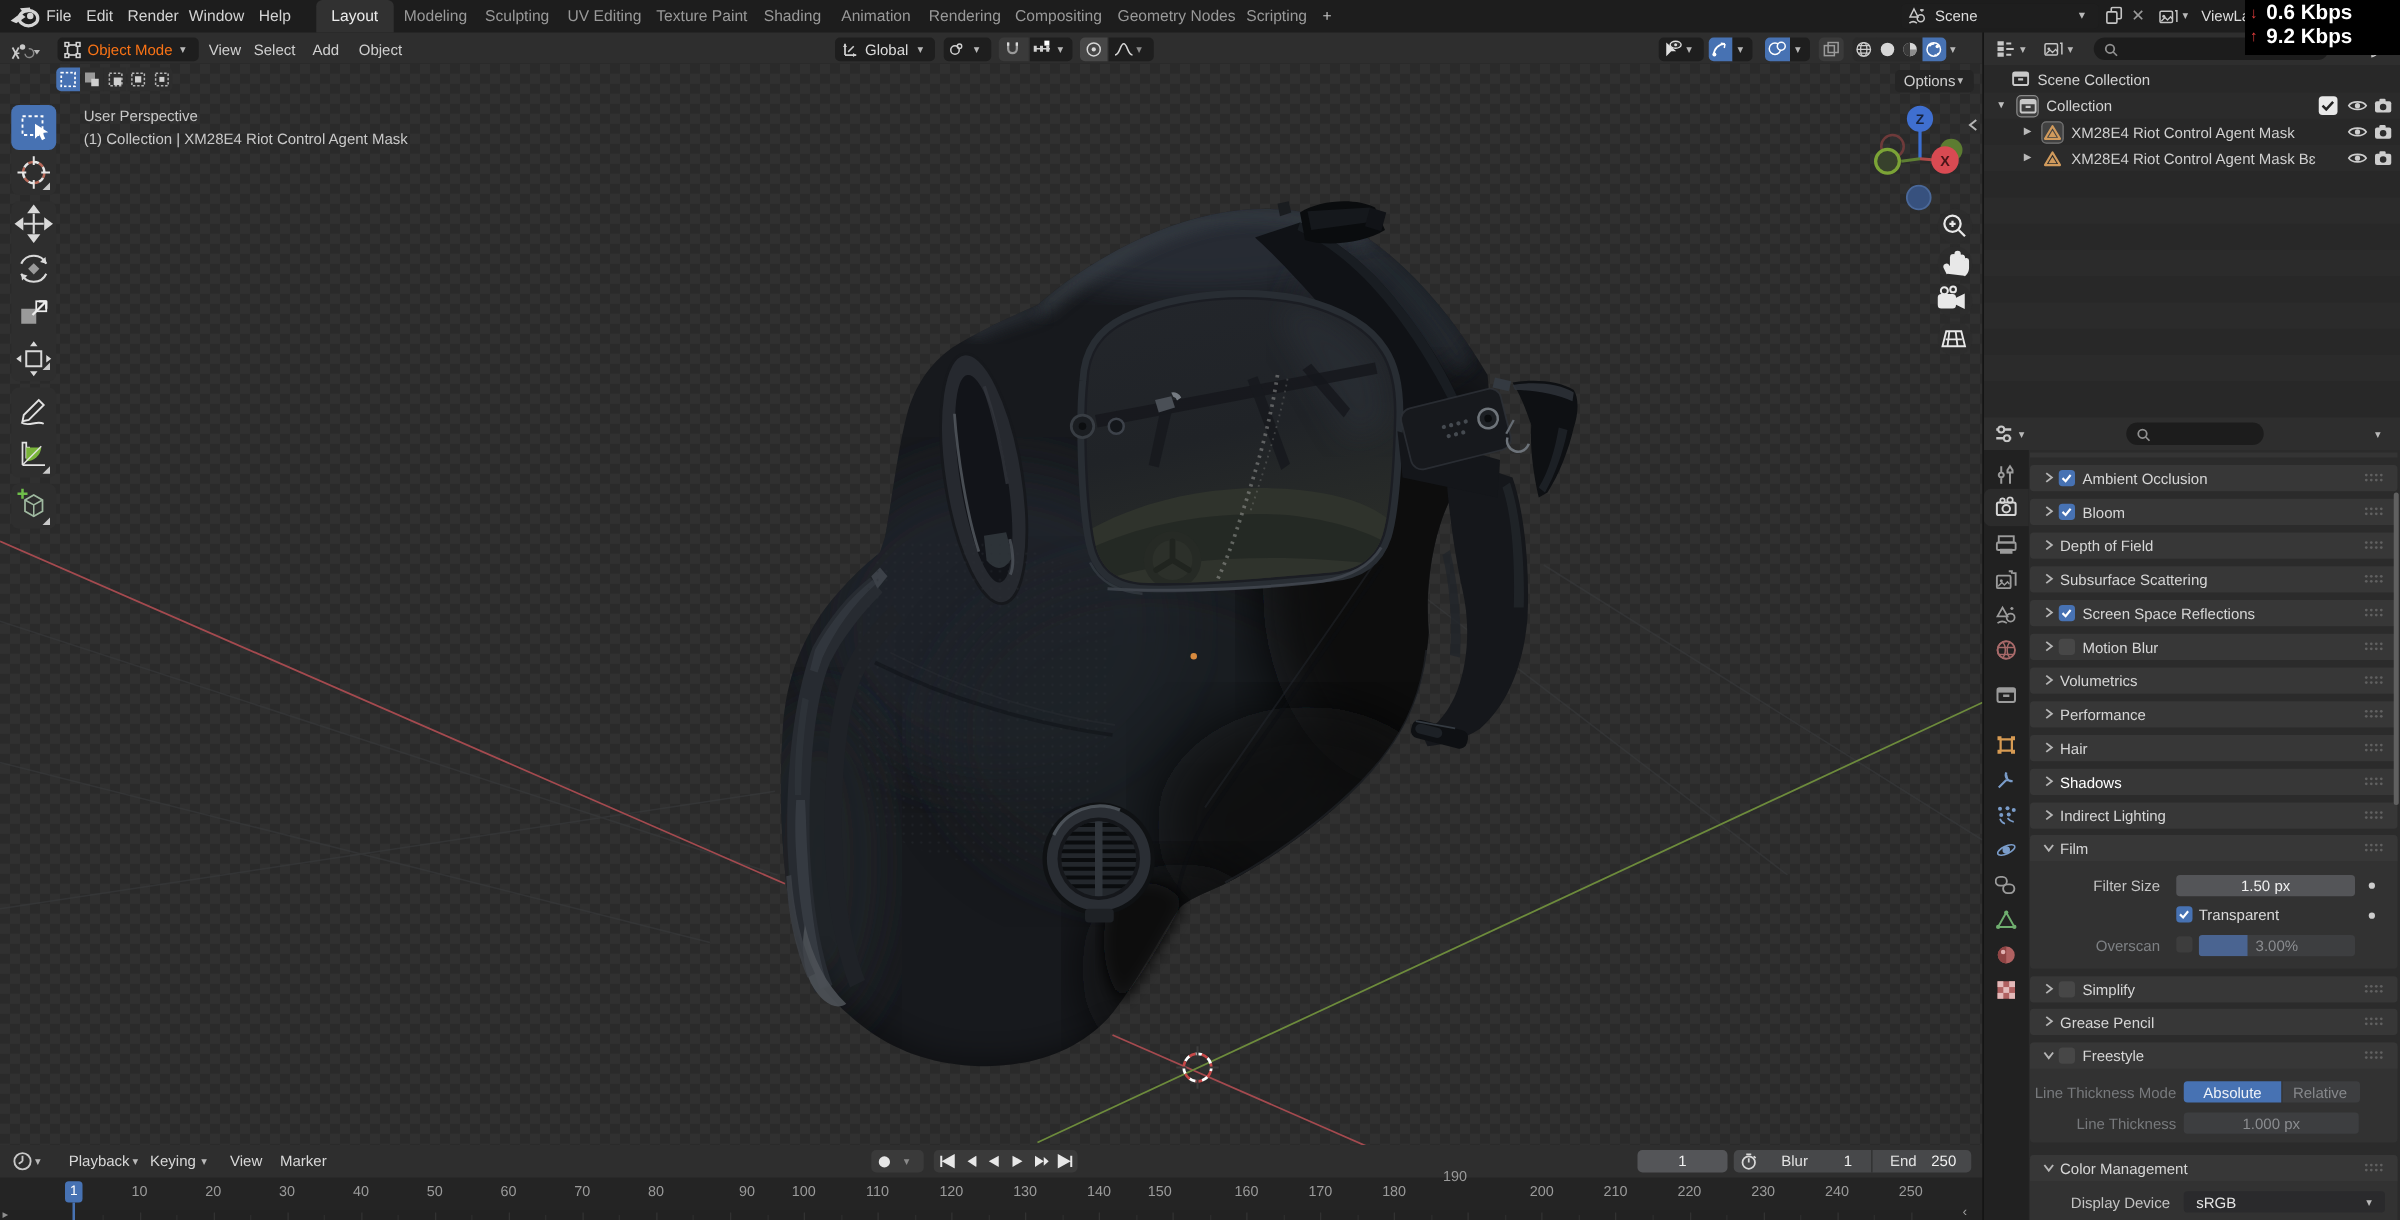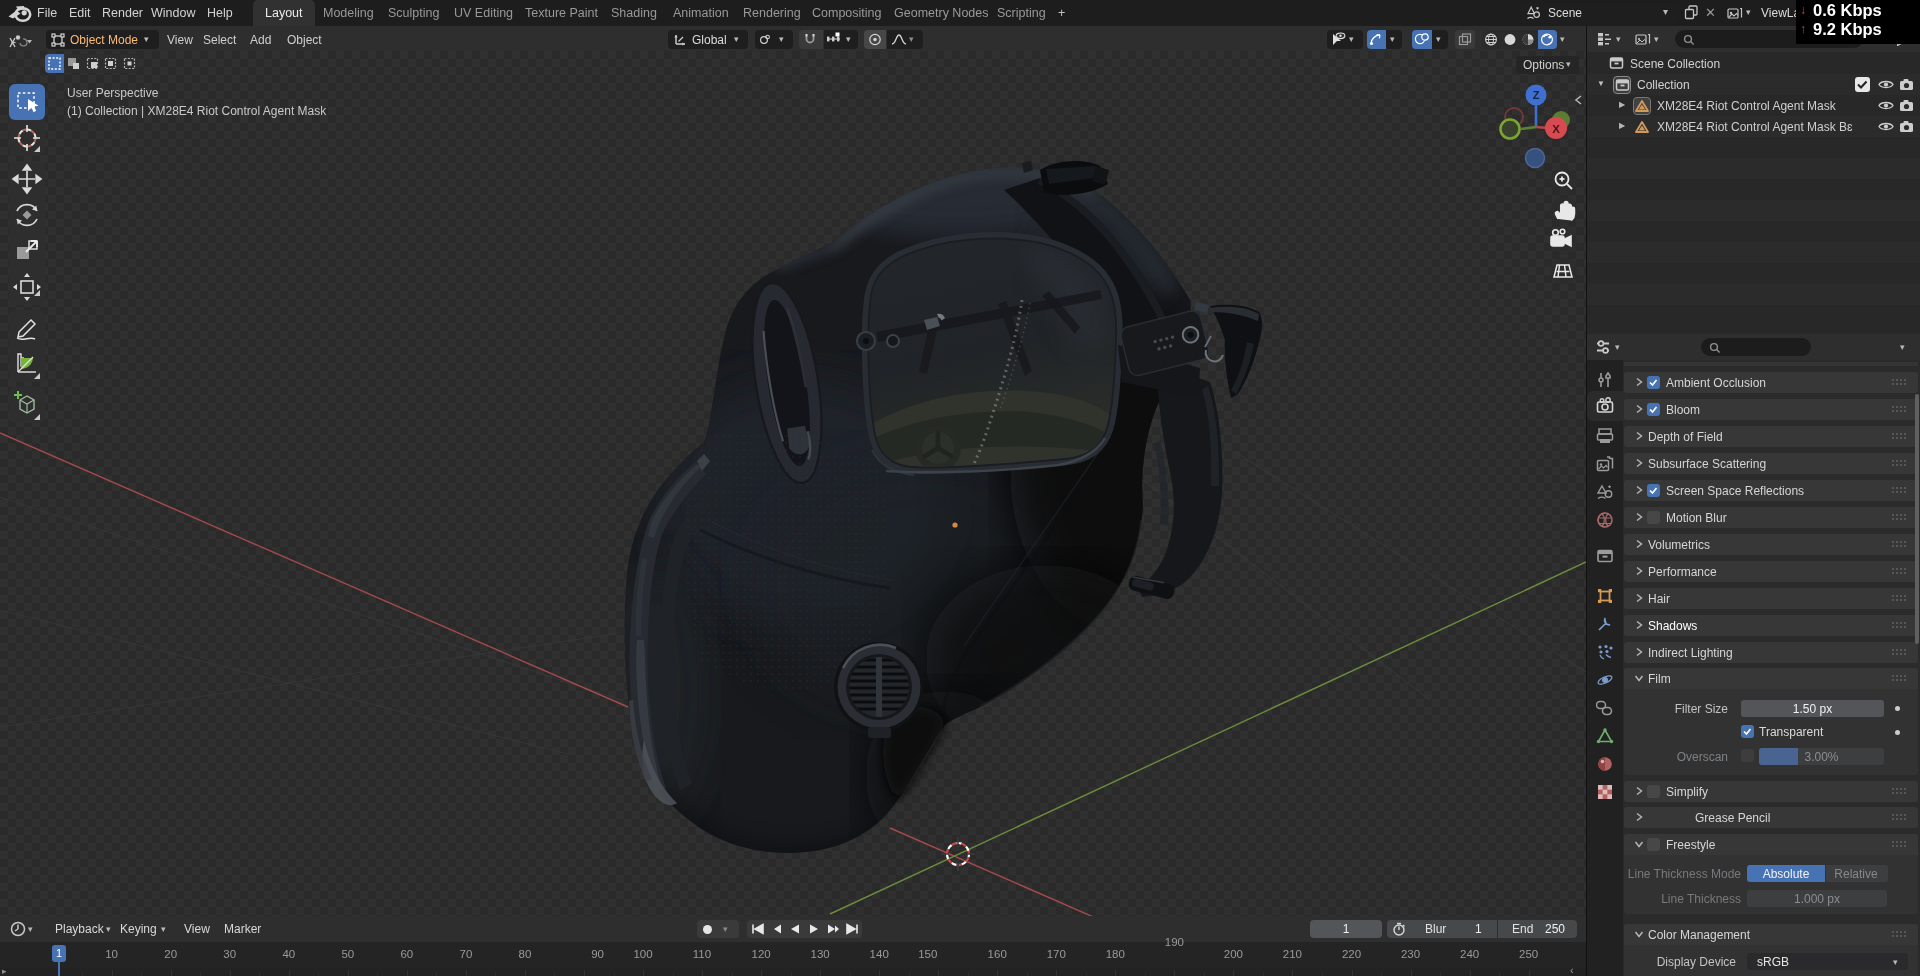--- a/index.html
+++ b/index.html
@@ -462,21 +462,21 @@
       <path d="M19,6 l5,0 -2.5,3.5 Z" fill="#b9b9b9"></path>
     </svg>
     <div class="abs field" style="left:46px; top:4px; width:113px; height:19px;"></div>
     <svg class="abs" style="left:51px; top:6.5px;" width="14" height="14" viewBox="0 0 14 14">
       <rect x="3" y="3" width="8" height="8" fill="none" stroke="#d5d5d5" stroke-width="1.3"></rect>
       <rect x="1" y="1" width="3" height="3" fill="#1e1e1e" stroke="#d5d5d5" stroke-width="1.2"></rect>
       <rect x="10" y="1" width="3" height="3" fill="#1e1e1e" stroke="#d5d5d5" stroke-width="1.2"></rect>
       <rect x="1" y="10" width="3" height="3" fill="#1e1e1e" stroke="#d5d5d5" stroke-width="1.2"></rect>
       <rect x="10" y="10" width="3" height="3" fill="#1e1e1e" stroke="#d5d5d5" stroke-width="1.2"></rect>
     </svg>
-    <span class="abs" style="left:70px; top:7px; color:#fdba74; font-size:12px;">Object Mode</span>
+    <span class="abs" style="left:70px; top:7px; color:#f97316; font-size:12px;">Object Mode</span>
     <span class="abs chev" style="left:144px; top:8px; font-size:9px;">▾</span>
     <span class="abs txt" style="left:167px; top:7px;">View</span>
     <span class="abs txt" style="left:203px; top:7px;">Select</span>
     <span class="abs txt" style="left:250px; top:7px;">Add</span>
     <span class="abs txt" style="left:287px; top:7px;">Object</span>
     <div class="abs field" style="left:668px; top:4px; width:80px; height:19px;"></div>
     <svg class="abs" style="left:674px; top:6.5px;" width="13" height="13" viewBox="0 0 13 13">
       <path d="M2,11 L2,2 M2,11 L11,11" stroke="#cfcfcf" stroke-width="1.4"></path>
       <path d="M2,2 l-1.6,2.6 3.2,0 Z M11,11 l-2.6,-1.6 0,3.2 Z" fill="#cfcfcf"></path>
       <path d="M4.5,8.5 L9,4" stroke="#cfcfcf" stroke-width="1.2"></path>
@@ -649,21 +649,21 @@
       <span class="abs" style="left:564.0px; top:32px; width:40px; text-align:right; color:#9a9a9a; font-size:11.5px;">90</span>
       <span class="abs" style="left:623.0px; top:32px; width:40px; text-align:center; color:#9a9a9a; font-size:11.5px;">100</span>
       <span class="abs" style="left:682.0px; top:32px; width:40px; text-align:center; color:#9a9a9a; font-size:11.5px;">110</span>
       <span class="abs" style="left:741.1px; top:32px; width:40px; text-align:center; color:#9a9a9a; font-size:11.5px;">120</span>
       <span class="abs" style="left:800.1px; top:32px; width:40px; text-align:center; color:#9a9a9a; font-size:11.5px;">130</span>
       <span class="abs" style="left:859.2px; top:32px; width:40px; text-align:center; color:#9a9a9a; font-size:11.5px;">140</span>
       <span class="abs" style="left:918.2px; top:32px; width:40px; text-align:left; color:#9a9a9a; font-size:11.5px;">150</span>
       <span class="abs" style="left:977.2px; top:32px; width:40px; text-align:center; color:#9a9a9a; font-size:11.5px;">160</span>
       <span class="abs" style="left:1036.3px; top:32px; width:40px; text-align:center; color:#9a9a9a; font-size:11.5px;">170</span>
       <span class="abs" style="left:1095.3px; top:32px; width:40px; text-align:center; color:#9a9a9a; font-size:11.5px;">180</span>
-      <span class="abs" style="left:1154.4px; top:20px; width:40px; text-align:center; color:#9a9a9a; font-size:11.5px;">190</span>
+      <span class="abs" style="left:1154.4px; top:20px; width:40px; color:#9a9a9a; font-size:11.5px;">190</span>
       <span class="abs" style="left:1213.4px; top:32px; width:40px; text-align:center; color:#9a9a9a; font-size:11.5px;">200</span>
       <span class="abs" style="left:1272.4px; top:32px; width:40px; text-align:center; color:#9a9a9a; font-size:11.5px;">210</span>
       <span class="abs" style="left:1331.5px; top:32px; width:40px; text-align:center; color:#9a9a9a; font-size:11.5px;">220</span>
       <span class="abs" style="left:1390.5px; top:32px; width:40px; text-align:center; color:#9a9a9a; font-size:11.5px;">230</span>
       <span class="abs" style="left:1449.6px; top:32px; width:40px; text-align:center; color:#9a9a9a; font-size:11.5px;">240</span>
       <span class="abs" style="left:1508.6px; top:32px; width:40px; text-align:center; color:#9a9a9a; font-size:11.5px;">250</span>
       <div class="abs" style="left:111.6px; top:54px; width:1px; height:6px; background:#3c3c3c;"></div>
       <div class="abs" style="left:170.7px; top:54px; width:1px; height:6px; background:#3c3c3c;"></div>
       <div class="abs" style="left:229.7px; top:54px; width:1px; height:6px; background:#3c3c3c;"></div>
       <div class="abs" style="left:288.8px; top:54px; width:1px; height:6px; background:#3c3c3c;"></div>
@@ -1121,21 +1121,21 @@
             <circle cx="14" cy="2" r="1.1" fill="#606060"></circle>
             <circle cx="2" cy="6" r="1.1" fill="#606060"></circle>
             <circle cx="6" cy="6" r="1.1" fill="#606060"></circle>
             <circle cx="10" cy="6" r="1.1" fill="#606060"></circle>
             <circle cx="14" cy="6" r="1.1" fill="#606060"></circle>
           </svg>
       <div class="abs" style="left:37px; top:473px; width:294px; height:21px; background:#373737; border-radius:3px;"></div>
       <svg class="abs" style="left:48px; top:478px;" width="8" height="10" viewBox="0 0 8 10">
             <path d="M2,1.5 L6.5,5 L2,8.5" fill="none" stroke="#b5b5b5" stroke-width="1.5"></path>
           </svg>
-      <span class="abs" style="left:61px; top:477px; color:#d6d6d6; font-size:12px;margin-left:47px;">Grease Pencil</span>
+      <span class="abs" style="left:61px; top:477px; color:#d6d6d6; font-size:12px;">Grease Pencil</span>
       <svg class="abs" style="left:304px; top:479px;" width="16" height="8" viewBox="0 0 16 8">
             <circle cx="2" cy="2" r="1.1" fill="#606060"></circle>
             <circle cx="6" cy="2" r="1.1" fill="#606060"></circle>
             <circle cx="10" cy="2" r="1.1" fill="#606060"></circle>
             <circle cx="14" cy="2" r="1.1" fill="#606060"></circle>
             <circle cx="2" cy="6" r="1.1" fill="#606060"></circle>
             <circle cx="6" cy="6" r="1.1" fill="#606060"></circle>
             <circle cx="10" cy="6" r="1.1" fill="#606060"></circle>
             <circle cx="14" cy="6" r="1.1" fill="#606060"></circle>
           </svg>

